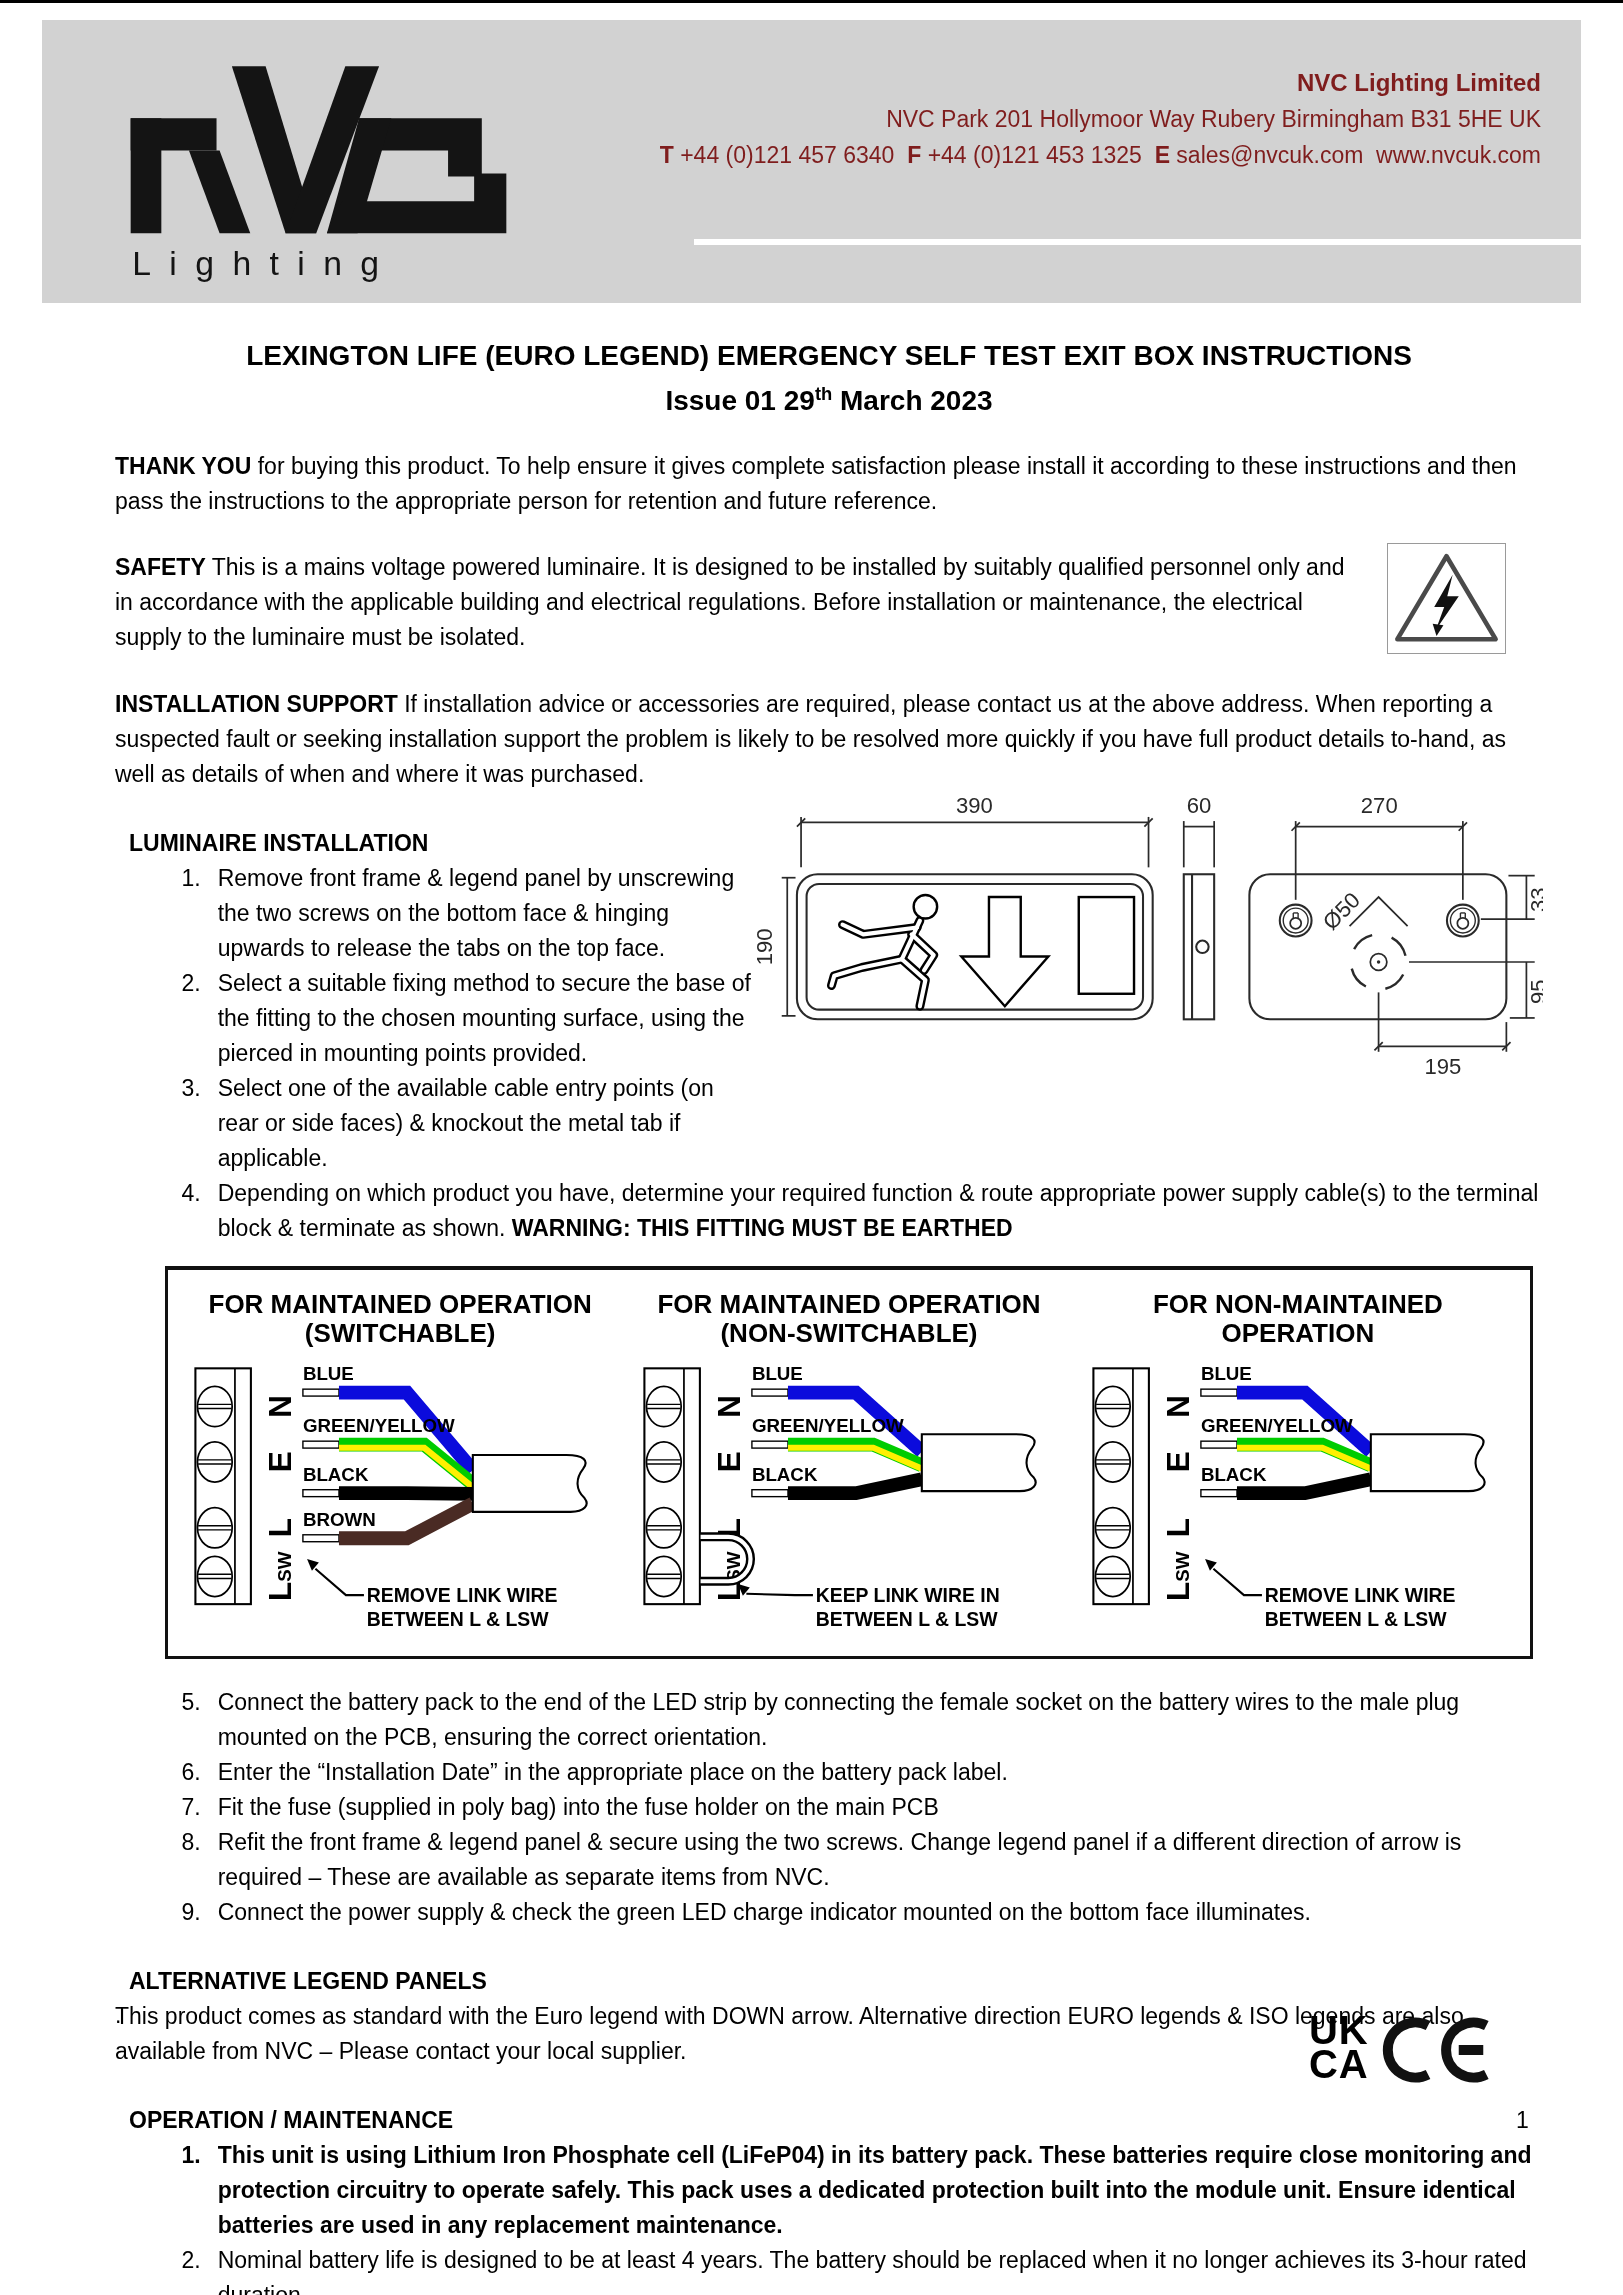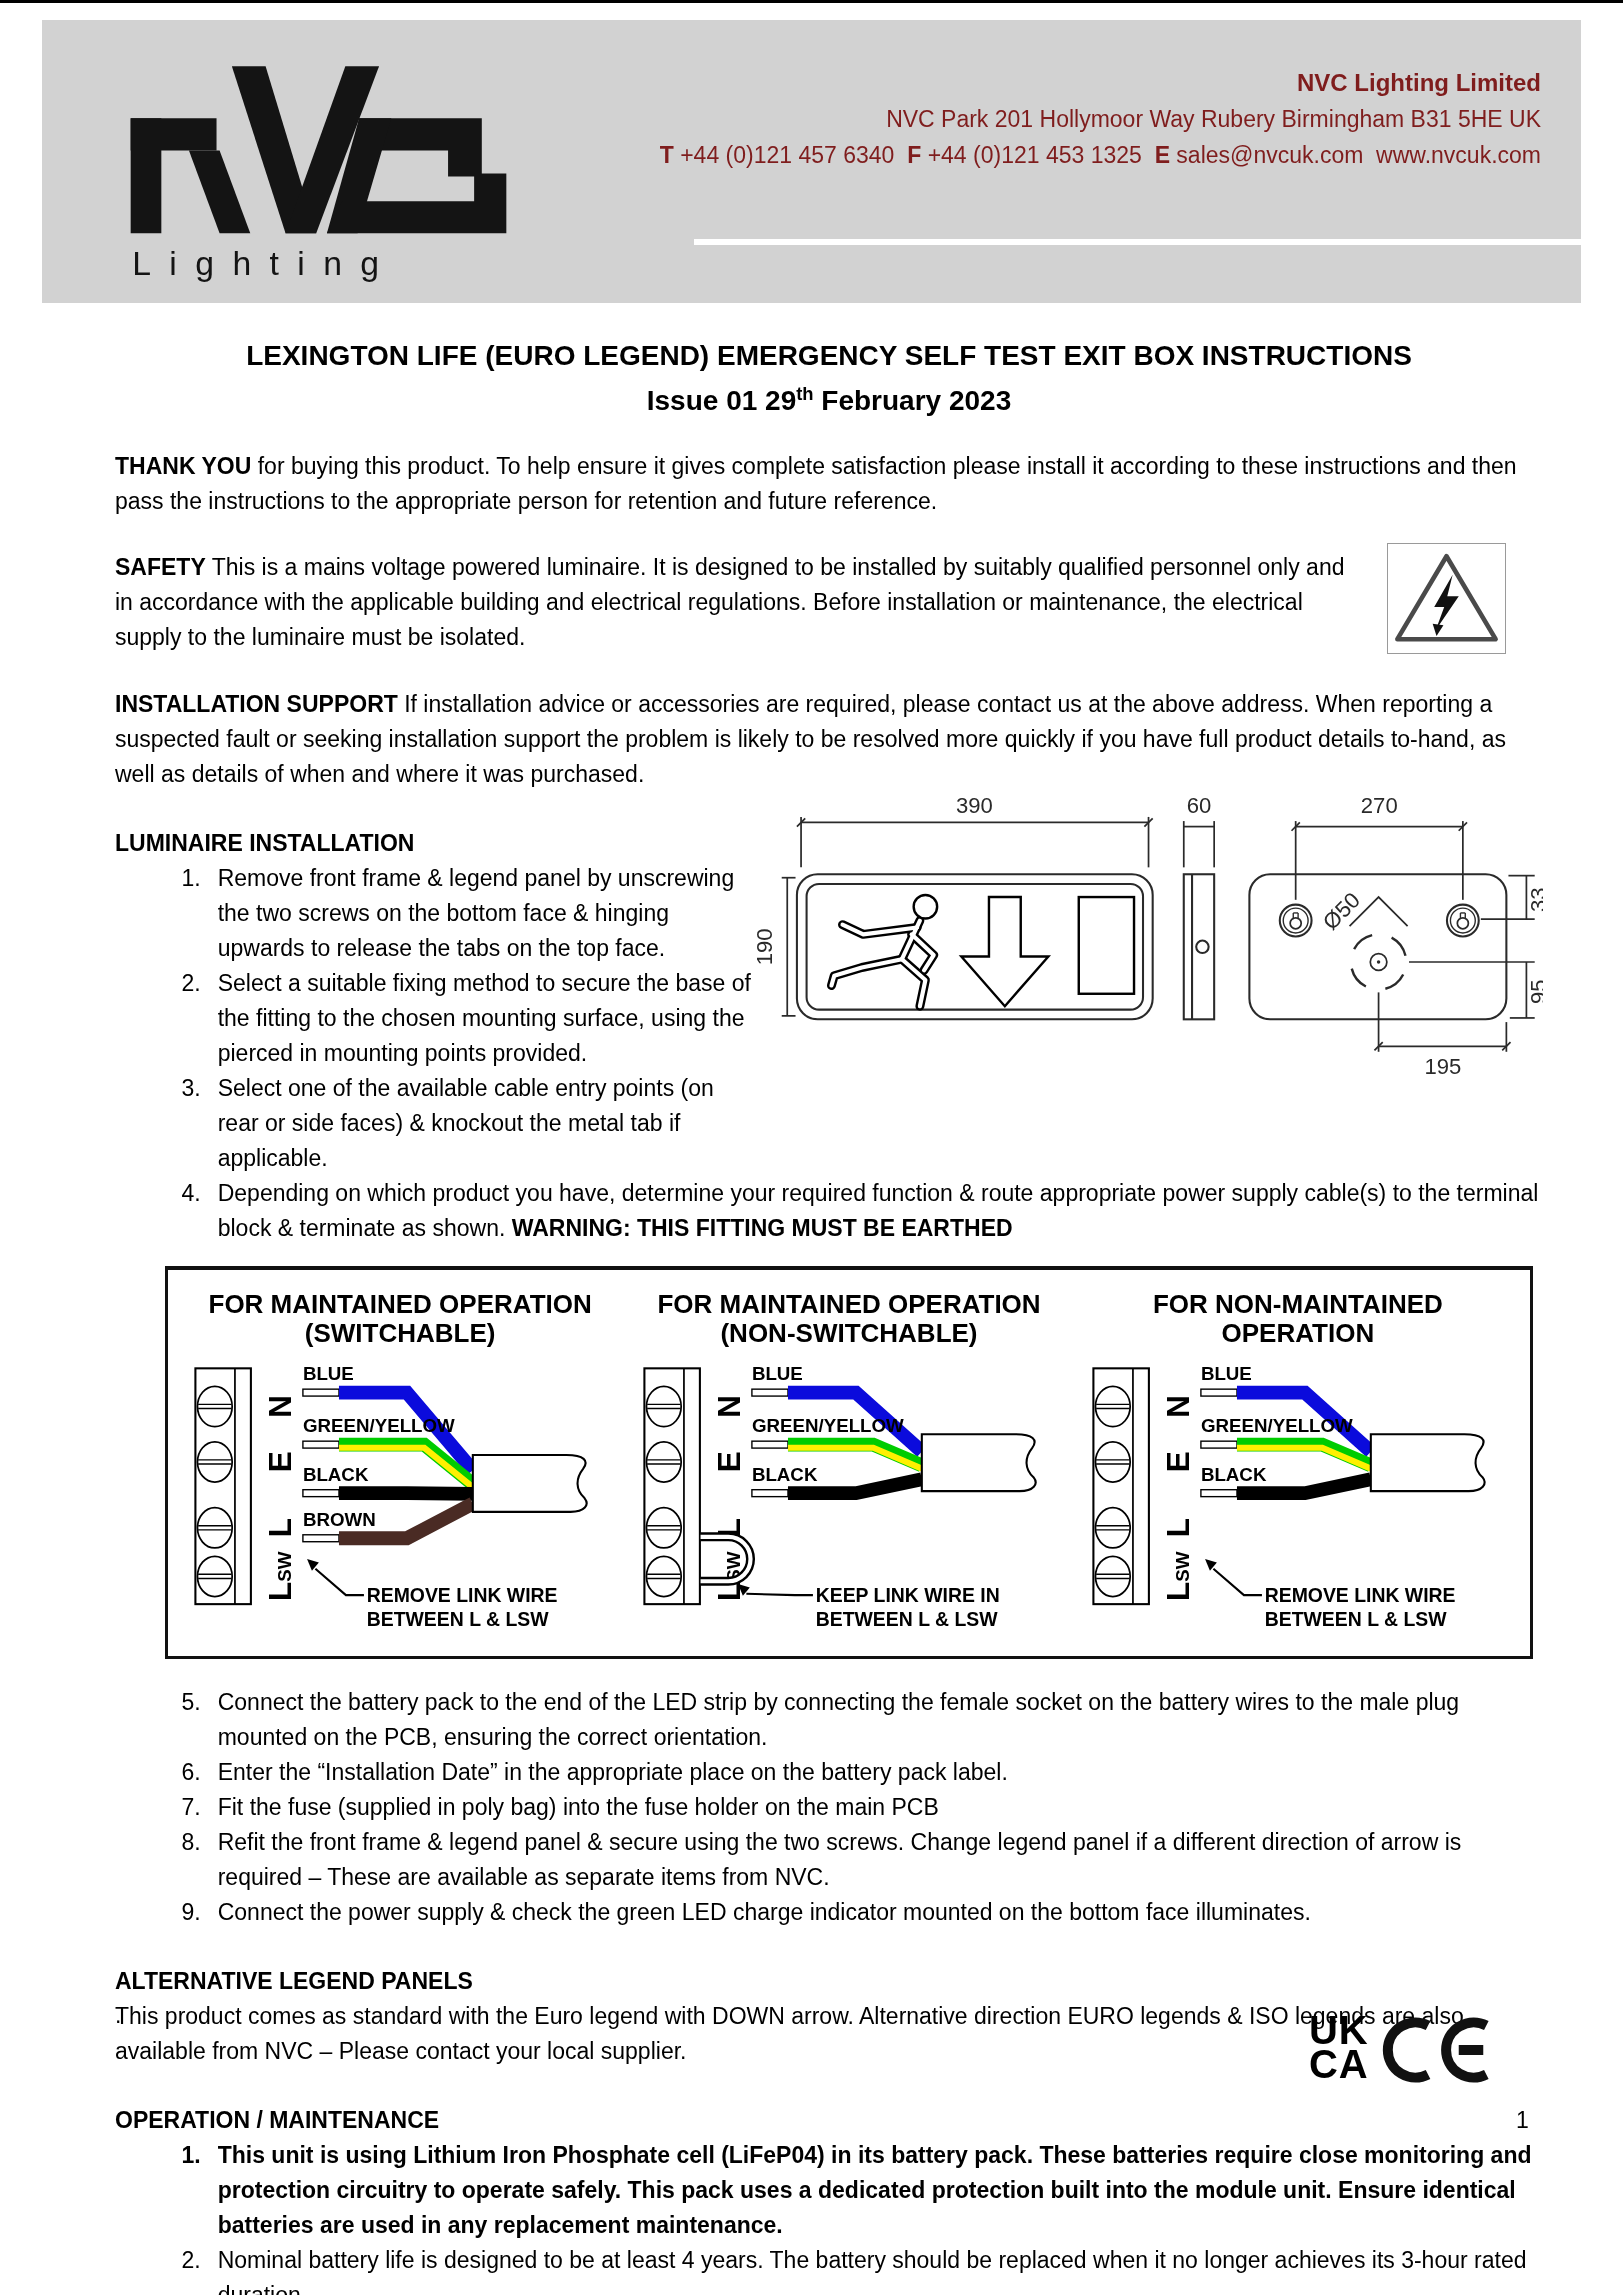--- a/index.html
+++ b/index.html
@@ -16,21 +16,21 @@
   .addr span{white-space:pre;}
   .band .wline{position:absolute;right:0;top:219px;width:887px;height:6.1px;background:#fff;}
   
   .content{position:absolute;left:115px;top:307px;width:1428px;}
   .title{ text-align:center;font-weight:bold;font-size:28px;line-height:38px;margin-top:27px;}
   .title sup{font-size:18.4px;}
   p.par{margin:0;margin-top:29px;}
   p.par .lead{font-weight:bold;}
   .safetywrap{position:relative;margin-top:31px;}
   .warnbox{float:right;width:117px;height:109px;border:1.5px solid #9a9a9a;margin:-7.7px 37px 4.6px 23px;}
-  .section-h{font-weight:bold;margin-top:34px;}
+  .section-h{font-weight:bold;margin-top:34px;margin-left:14px;}
   ol{margin:0;padding:0 0 0 92px;}
   ol li{padding-left:10.7px;margin:0;}
   li .warn{font-weight:bold;}
   .lum{margin-top:1.5px;}
   .dimfloat{float:right;width:791px;margin-top:-45px;padding-bottom:74px;}
   .clear{clear:both;}
   
   .wirebox{margin:20px 0 0 50px;width:1368px;border:3.1px solid #111;box-sizing:border-box;
            border-top-width:4.6px;padding:20px 7.7px 6.1px 7.7px;display:flex;}
   .wpanel{flex:1 1 33%;text-align:center;}
@@ -68,21 +68,21 @@
       <div class="co">NVC Lighting Limited</div>
       <div>NVC Park 201  Hollymoor Way  Rubery  Birmingham  B31 5HE  UK</div>
       <div><b>T</b><span> +44 (0)121 457 6340  </span><b>F</b><span> +44 (0)121 453 1325  </span><b>E</b><span> sales@nvcuk.com  www.nvcuk.com</span></div>
     </div>
     <div class="wline"></div>
   </div>
 
   <div class="content">
     <div class="title">
       <div>LEXINGTON LIFE (EURO LEGEND) EMERGENCY SELF TEST EXIT BOX INSTRUCTIONS</div>
-      <div><span>Issue 01 29</span><sup>th</sup><span> February 2023</span></div>
+      <div><span>Issue 01 29</span><sup>th</sup><span> March 2023</span></div>
     </div>
 
     <p class="par"><span class="lead">THANK YOU</span><span> for buying this product. To help ensure it gives complete satisfaction please install it according to these instructions and then pass the instructions to the appropriate person for retention and future reference.</span></p>
 
     <div class="safetywrap">
       <div class="warnbox">
         <svg viewBox="0 0 152 142" width="117" height="109">
           <polygon points="76,16 140,124 12,124" fill="none" stroke="#4a4a4a" stroke-width="6" stroke-linejoin="round"></polygon>
           <polygon points="84,40 60,82 73,82 62,112 92,68 77,68" fill="#111"></polygon>
           <polygon points="58,104 63,120 72,106" fill="#111"></polygon>

